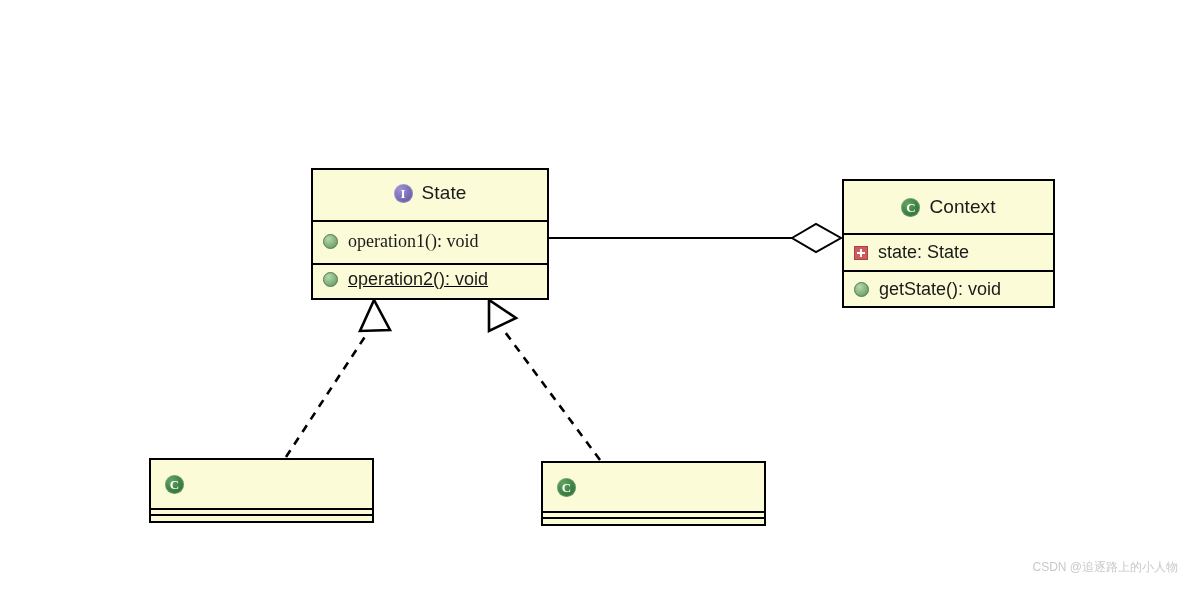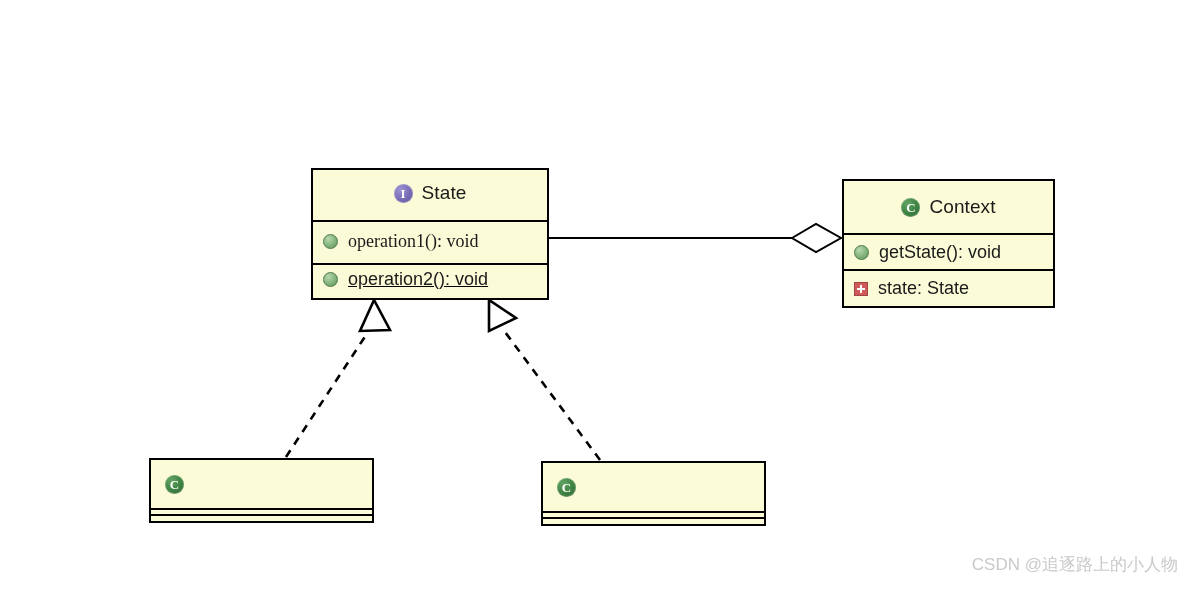--- a/index.html
+++ b/index.html
@@ -114,21 +114,21 @@
     left: 0;
     top: 0;
     width: 1194px;
     height: 590px;
     pointer-events: none;
   }
   .watermark {
     position: absolute;
     right: 16px;
     bottom: 14px;
-    font-size: 17px;
+    font-size: 12px;
     color: #c9c9c9;
     white-space: nowrap;
   }
 </style>
 </head>
 <body>
 
 <div id="canvas">
 
   <svg id="edges" viewBox="0 0 1194 590" xmlns="http://www.w3.org/2000/svg">
@@ -162,28 +162,28 @@
       <span class="icon-method"></span>
       <span class="member-text">operation2(): void</span>
     </div>
   </div>
 
   <div class="uml-box" style="left:842px; top:179px; width:213px; height:129px;">
     <div class="compartment title" style="height:52px;">
       <span class="icon-class">C</span>
       <span class="cls-name">Context</span>
     </div>
+    <div class="compartment member sep-single" style="height:37px;">
+      <span class="icon-field"></span>
+      <span class="member-text">state: State</span>
+    </div>
     <div class="compartment member sep-single" style="height:36px;">
       <span class="icon-method"></span>
       <span class="member-text">getState(): void</span>
     </div>
-    <div class="compartment member sep-single" style="height:37px;">
-      <span class="icon-field"></span>
-      <span class="member-text">state: State</span>
-    </div>
   </div>
 
   <div class="uml-box" style="left:149px; top:458px; width:225px; height:65px;">
     <div class="compartment title" style="height:48px; justify-content:flex-start; padding-left:14px;">
       <span class="icon-class">C</span>
     </div>
     <div class="compartment sep-single" style="height:6px;"></div>
     <div class="compartment sep-single" style="height:7px;"></div>
   </div>
 

